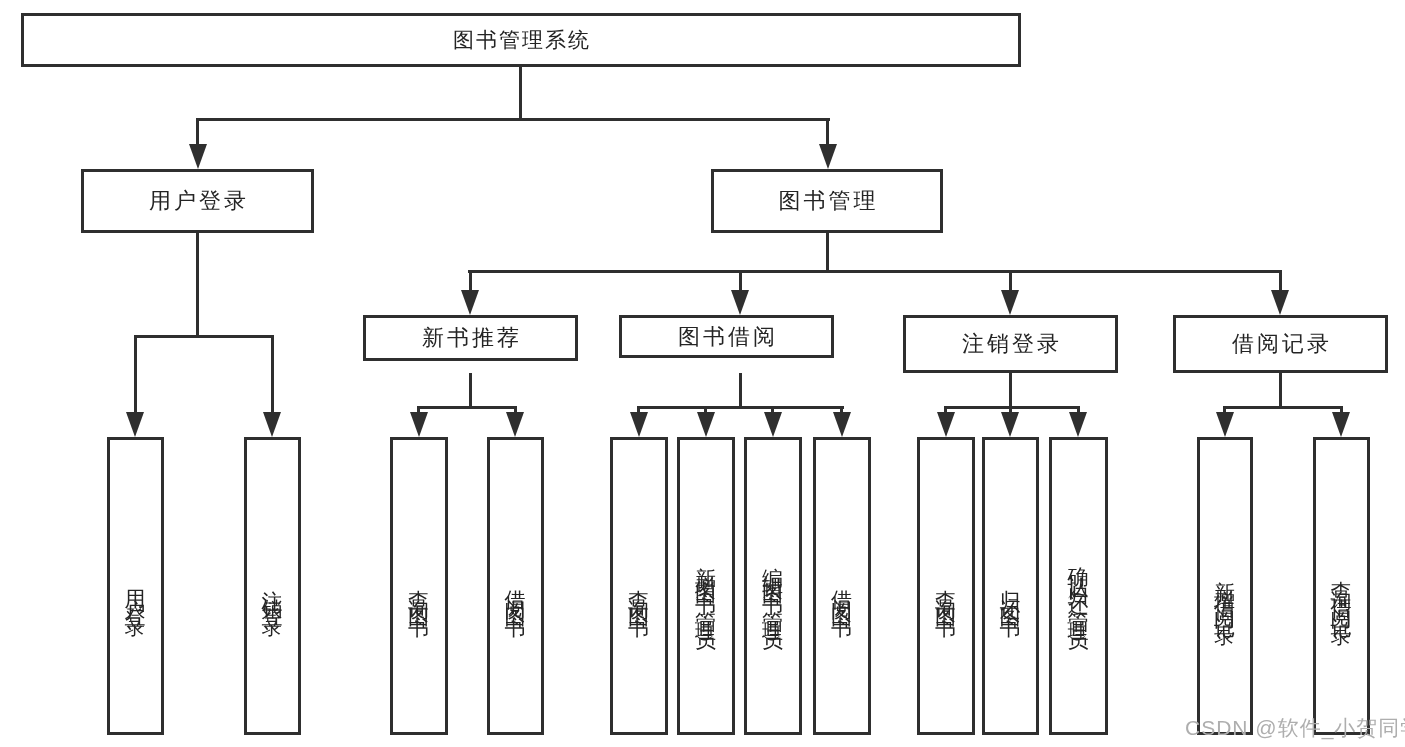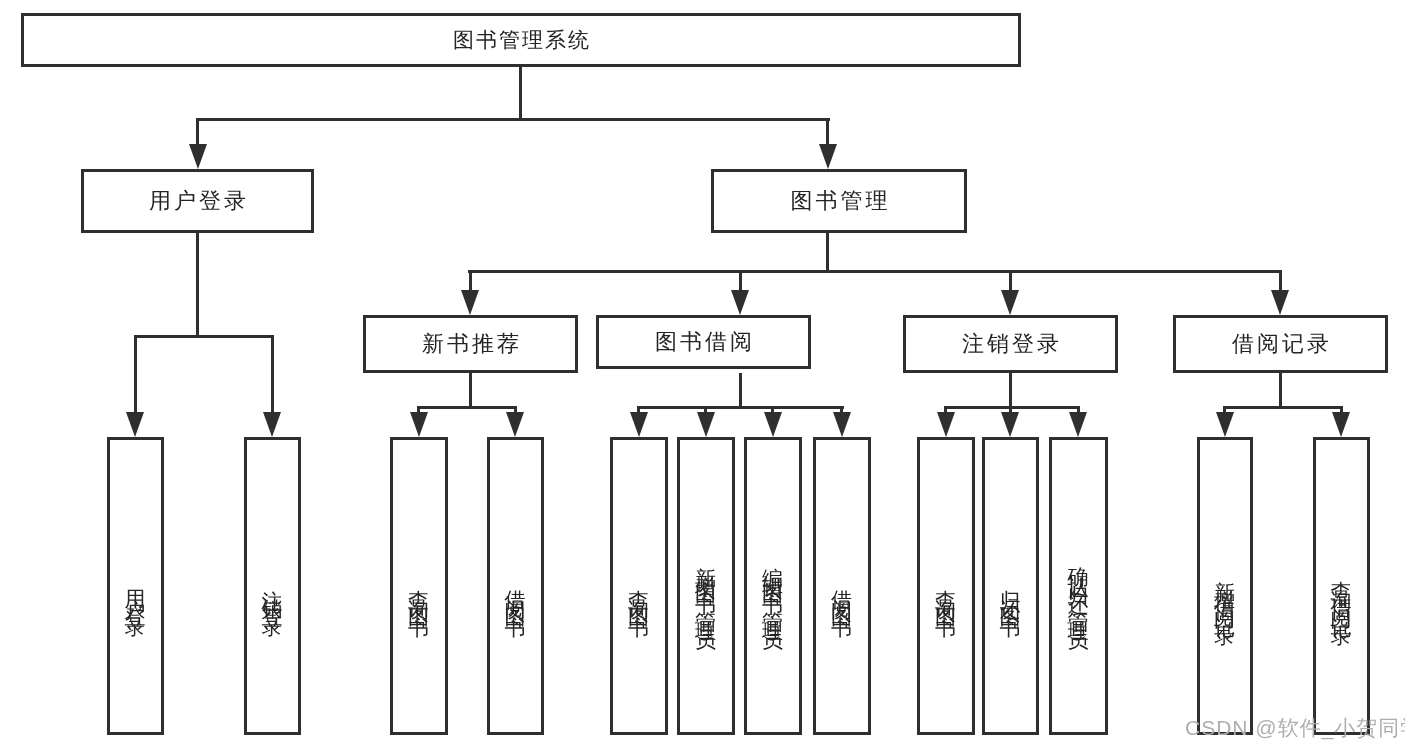--- a/index.html
+++ b/index.html
@@ -56,42 +56,42 @@
   <div class="hbox root" style="left:21px;top:13px;width:1000px;height:54px">图书管理系统</div>
 
   <div class="vl" style="left:519px;top:67px;height:53px"></div>
   <div class="hl" style="left:196px;top:118px;width:634px"></div>
   <div class="vl" style="left:196px;top:120px;height:28px"></div>
   <div class="ah" style="left:189px;top:144px"></div>
   <div class="vl" style="left:826px;top:120px;height:28px"></div>
   <div class="ah" style="left:819px;top:144px"></div>
 
   <div class="hbox" style="left:81px;top:169px;width:233px;height:64px">用户登录</div>
-  <div class="hbox" style="left:711px;top:169px;width:256px;height:64px">图书管理</div>
+  <div class="hbox" style="left:711px;top:169px;width:232px;height:64px">图书管理</div>
 
   <div class="vl" style="left:196px;top:233px;height:104px"></div>
   <div class="hl" style="left:134px;top:335px;width:140px"></div>
   <div class="vl" style="left:134px;top:337px;height:80px"></div>
   <div class="ah" style="left:126px;top:412px"></div>
   <div class="vl" style="left:271px;top:337px;height:80px"></div>
   <div class="ah" style="left:263px;top:412px"></div>
 
   <div class="vl" style="left:826px;top:233px;height:39px"></div>
   <div class="hl" style="left:468px;top:270px;width:814px"></div>
   <div class="vl" style="left:469px;top:272px;height:21px"></div>
   <div class="ah" style="left:461px;top:290px"></div>
   <div class="vl" style="left:739px;top:272px;height:21px"></div>
   <div class="ah" style="left:731px;top:290px"></div>
   <div class="vl" style="left:1009px;top:272px;height:21px"></div>
   <div class="ah" style="left:1001px;top:290px"></div>
   <div class="vl" style="left:1279px;top:272px;height:21px"></div>
   <div class="ah" style="left:1271px;top:290px"></div>
 
-  <div class="hbox" style="left:363px;top:315px;width:215px;height:58px">新书推荐</div>
-  <div class="hbox" style="left:596px;top:315px;width:215px;height:54px">图书借阅</div>
+  <div class="hbox" style="left:363px;top:315px;width:215px;height:46px">新书推荐</div>
+  <div class="hbox" style="left:619px;top:315px;width:215px;height:43px">图书借阅</div>
   <div class="hbox" style="left:903px;top:315px;width:215px;height:58px">注销登录</div>
   <div class="hbox" style="left:1173px;top:315px;width:215px;height:58px">借阅记录</div>
 
   <div class="vl" style="left:469px;top:373px;height:36px"></div>
   <div class="hl" style="left:417px;top:406px;width:100px"></div>
   <div class="vl" style="left:417px;top:408px;height:8px"></div>
   <div class="ah" style="left:410px;top:412px"></div>
   <div class="vl" style="left:514px;top:408px;height:8px"></div>
   <div class="ah" style="left:506px;top:412px"></div>
 

